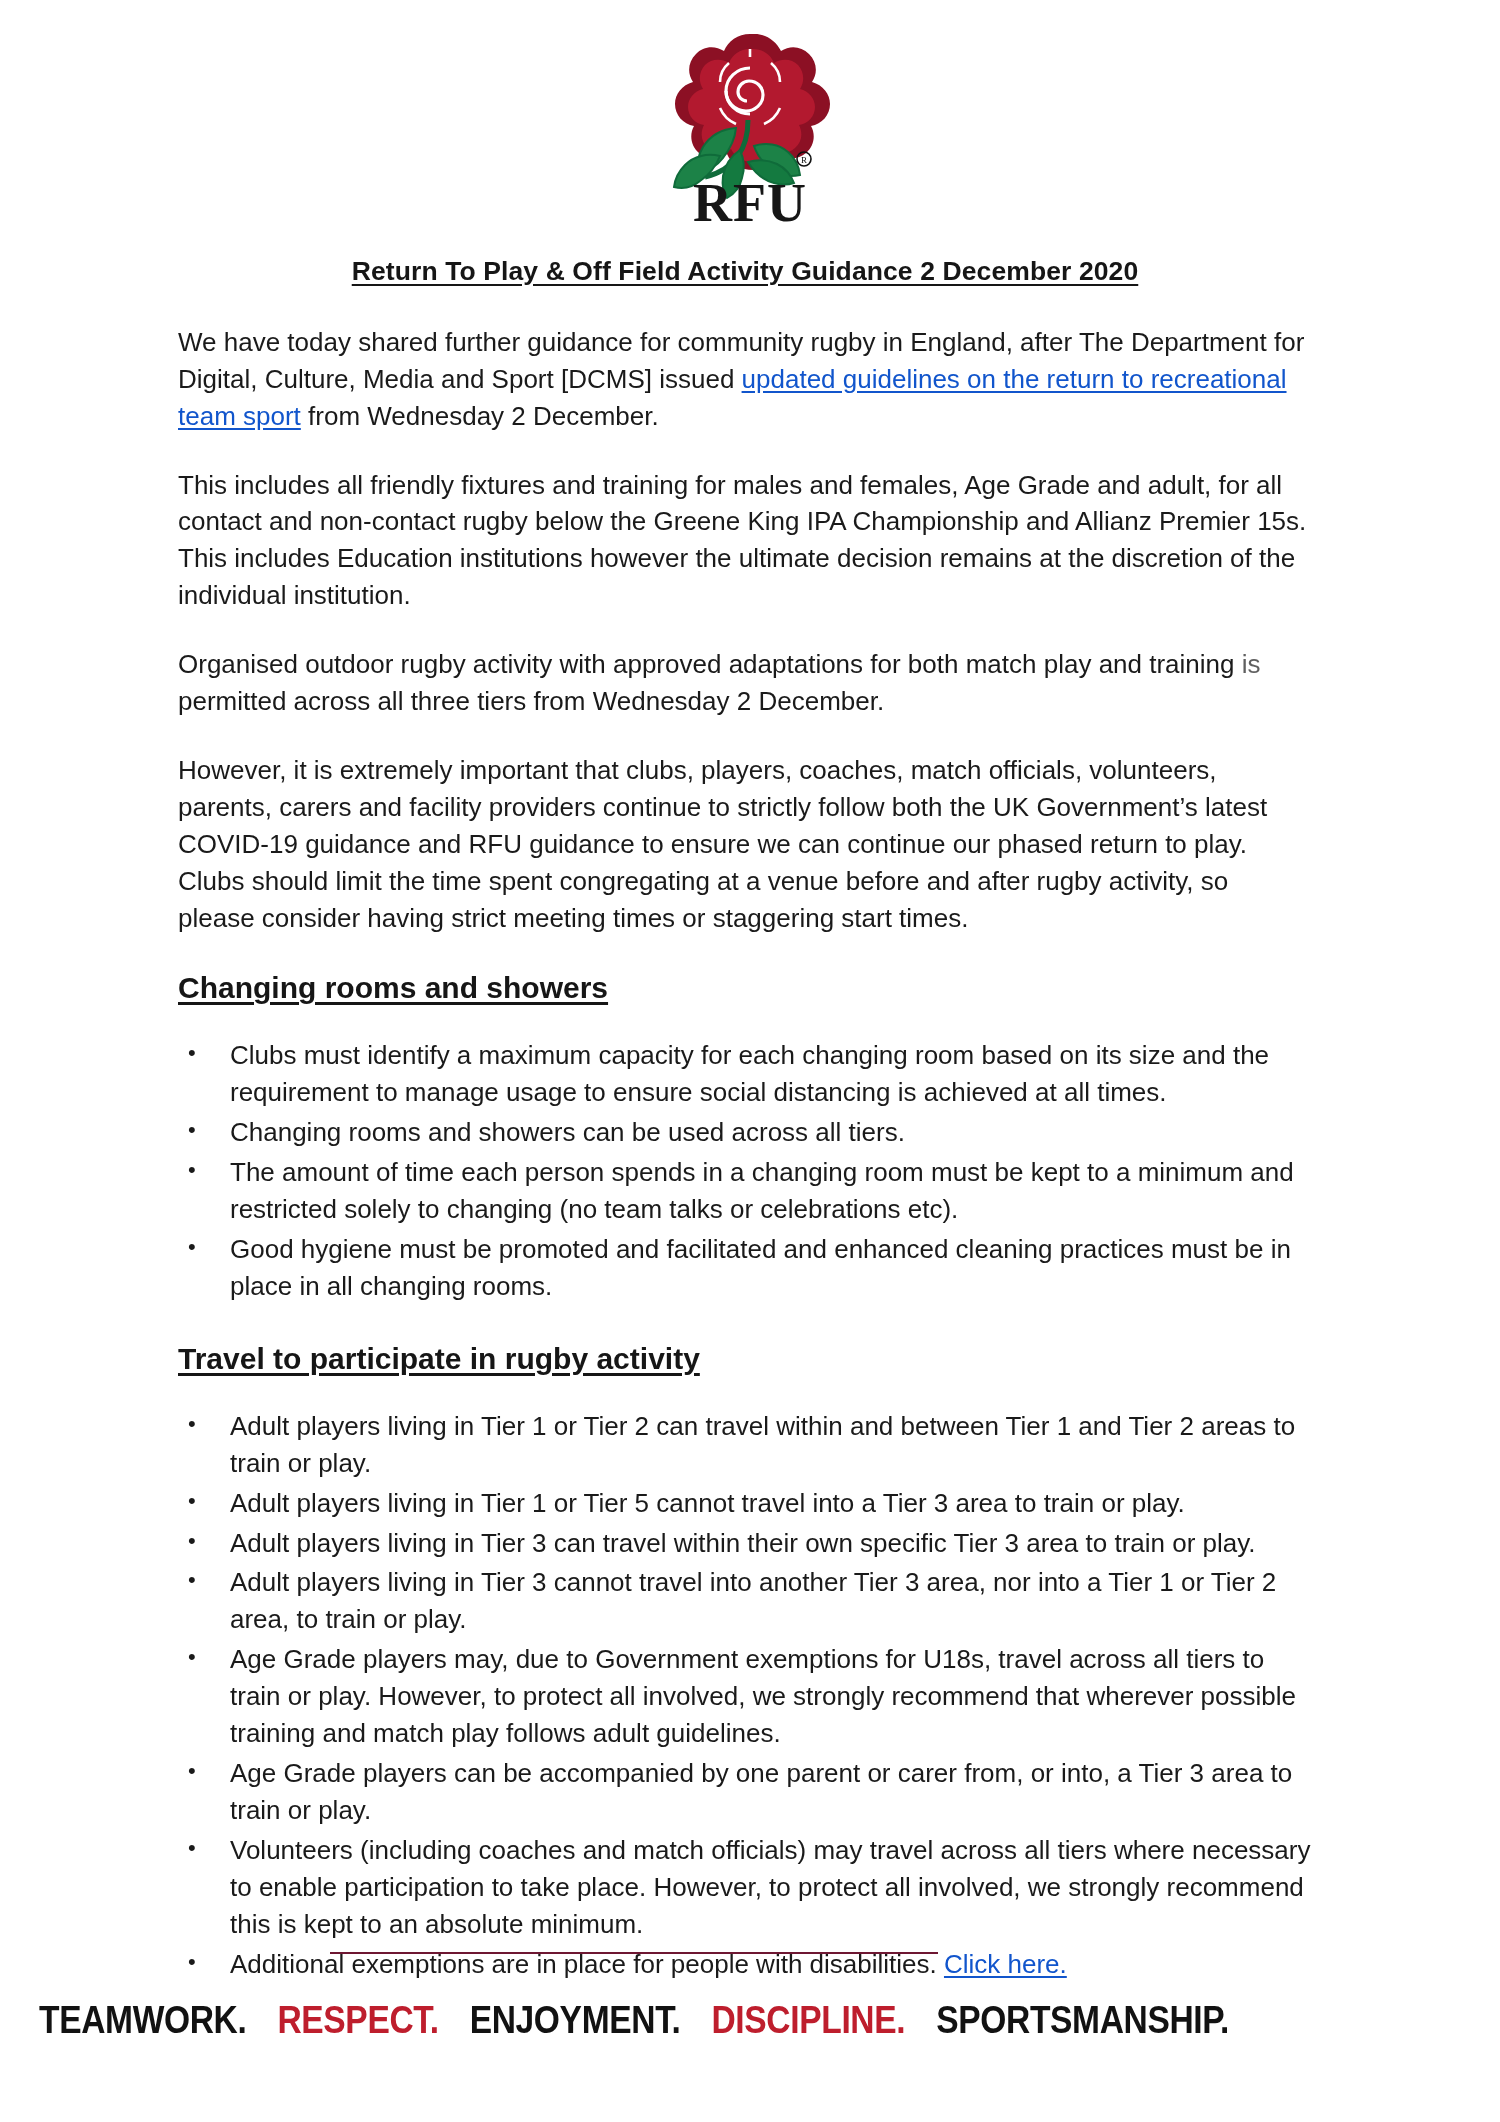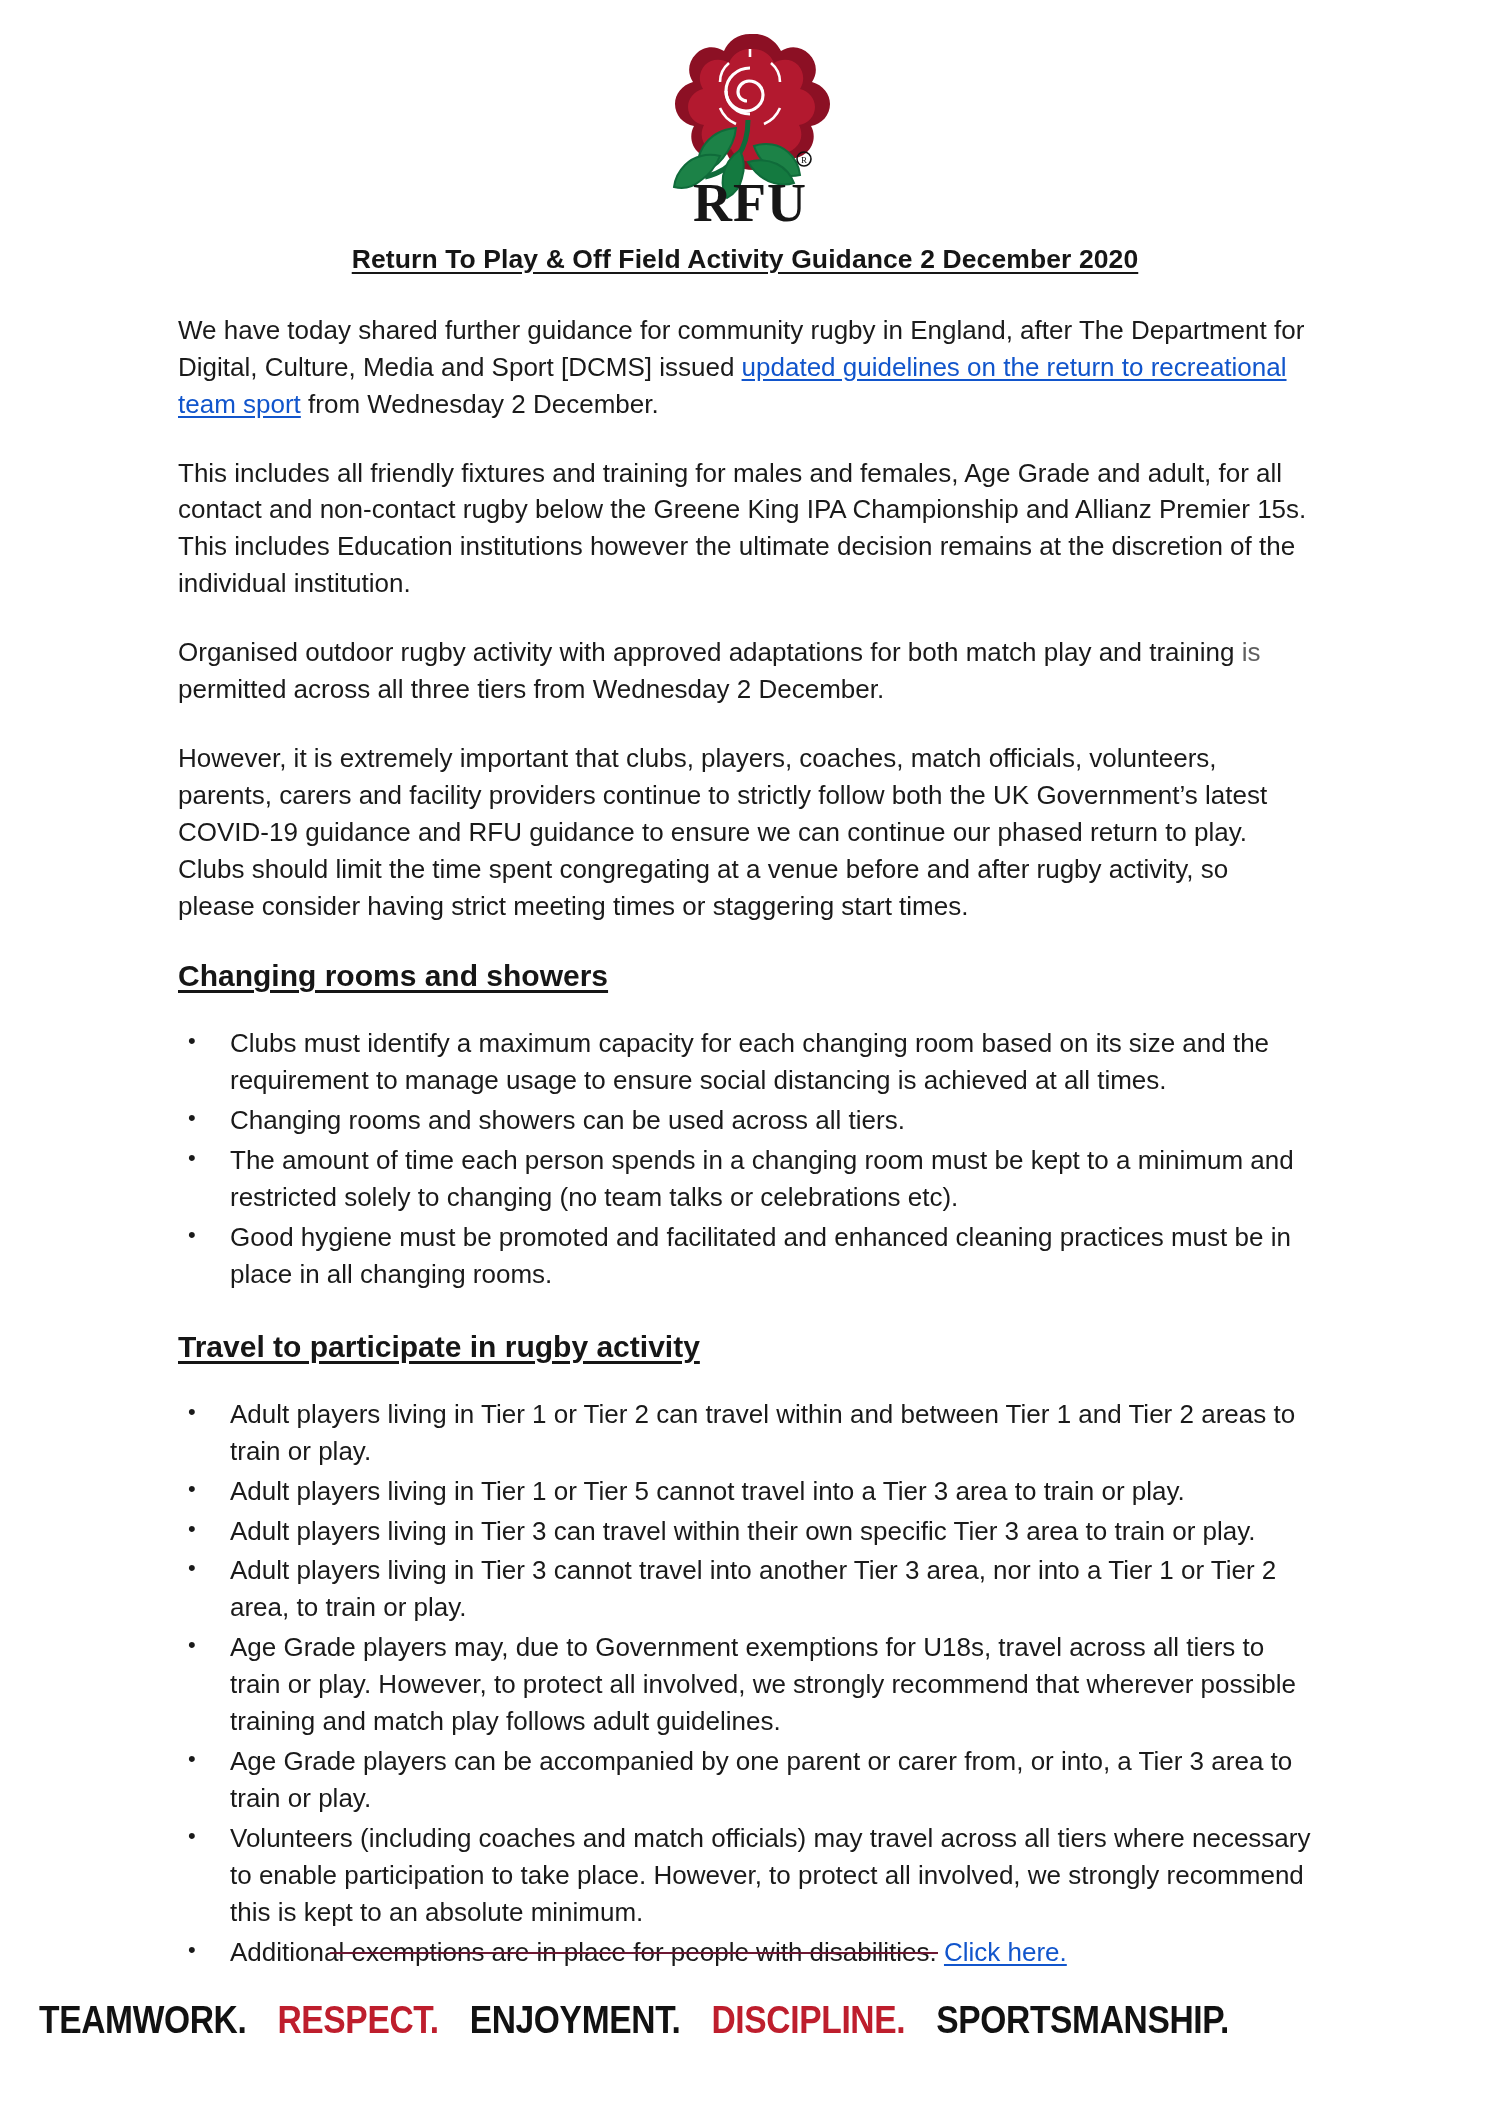--- a/index.html
+++ b/index.html
@@ -32,21 +32,21 @@
   .logo {
     width: 176px;
     height: 212px;
     display: block;
   }
 
   
   .content {
     position: absolute;
     left: 178px;
-    top: 244px;
+    top: 256px;
     width: 1134px;
   }
 
   .doc-title {
     text-align: center;
     font-size: 26.5px;
     font-weight: bold;
     letter-spacing: 0.1px;
     margin: 0 0 36px 0;
     line-height: 1.2;

